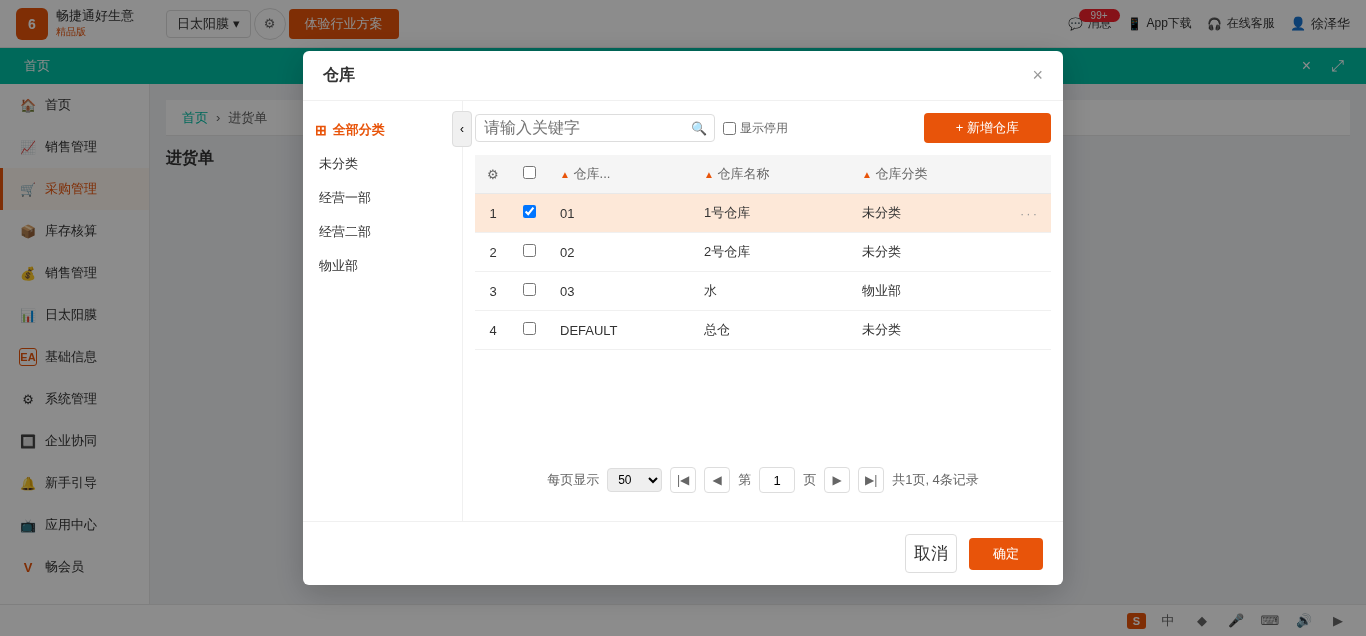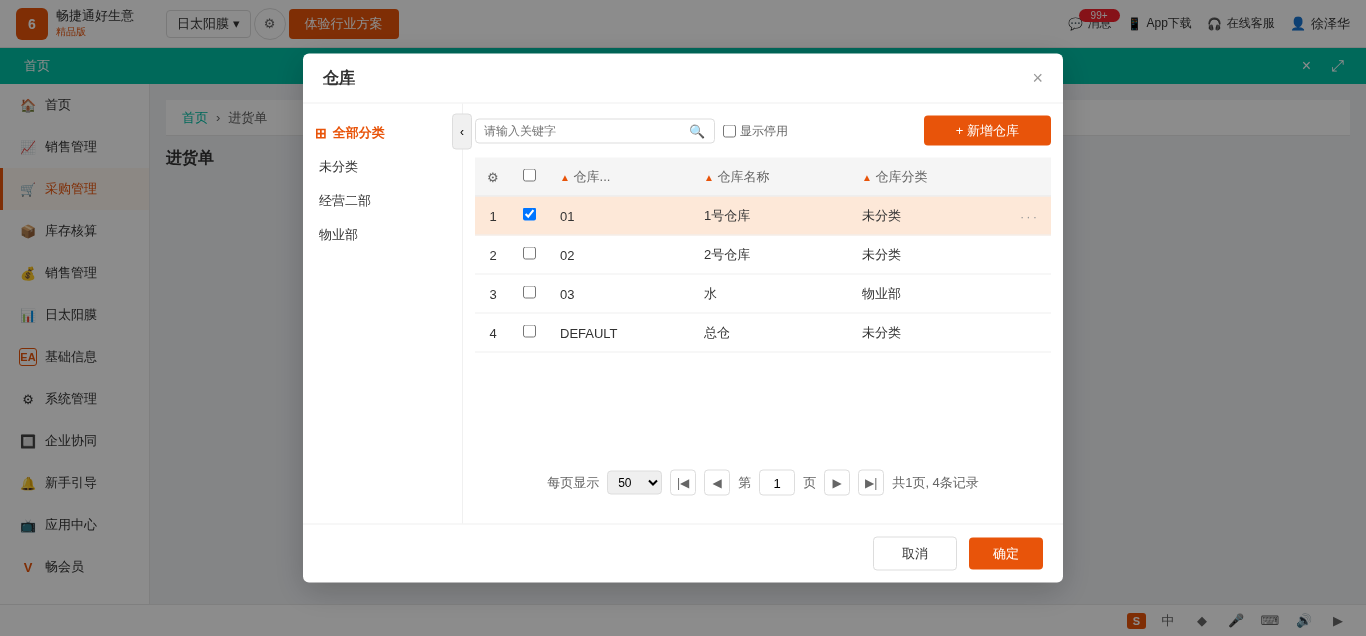--- a/index.html
+++ b/index.html
@@ -96,21 +96,21 @@
       top: 50%; left: 50%;
       transform: translate(-50%, -50%);
       width: 760px; background: white;
       border-radius: 6px; z-index: 101;
       box-shadow: 0 8px 32px rgba(0,0,0,0.2);
     }
     .modal-header {
       display: flex; align-items: center; justify-content: space-between;
       padding: 14px 20px; border-bottom: 1px solid #f0f0f0;
     }
-    .modal-title { font-size: 16px; font-weight: 600; color: #333; text-decoration: underline; }
+    .modal-title { font-size: 16px; font-weight: 600; color: #333; }
     .modal-close { cursor: pointer; color: #999; font-size: 18px; }
     .modal-body { display: flex; min-height: 420px; }
 
     
     .category-panel {
       width: 160px; border-right: 1px solid #f0f0f0; padding: 12px 0;
       position: relative;
     }
     .category-header {
       display: flex; align-items: center; gap: 6px;
@@ -132,21 +132,21 @@
     .table-panel { flex: 1; padding: 12px; display: flex; flex-direction: column; }
     .table-toolbar {
       display: flex; align-items: center; gap: 8px; margin-bottom: 12px;
     }
     .search-input-wrap {
       display: flex; align-items: center;
       border: 1px solid #ddd; border-radius: 4px;
       padding: 4px 8px; flex: 1; max-width: 240px;
     }
     .search-input-wrap input {
-      border: none; outline: none; font-size: 12px; flex: 1; color: #999;
+      border: none; outline: none; font-size: 16px; flex: 1; color: #999;
     }
     .search-icon { color: #999; cursor: pointer; }
     .show-disabled { display: flex; align-items: center; gap: 4px; font-size: 12px; color: #666; }
     .add-btn {
       background: #e8540a; color: white; border: none;
       padding: 6px 32px; border-radius: 4px; cursor: pointer; font-size: 13px;
       margin-left: auto; white-space: nowrap;
     }
 
     
@@ -182,22 +182,22 @@
       width: 36px; height: 26px; border: 1px solid #ddd; border-radius: 4px;
       text-align: center; font-size: 13px; outline: none;
     }
 
     
     .modal-footer {
       display: flex; align-items: center; justify-content: flex-end;
       gap: 12px; padding: 12px 20px; border-top: 1px solid #f0f0f0;
     }
     .cancel-btn {
-      padding: 7px 28px; border: 1px solid #ddd; background: white;
-      border-radius: 4px; cursor: pointer; font-size: 13px; color: #333;
+      padding: 7px 8px; border: 1px solid #ddd; background: white;
+      border-radius: 4px; cursor: pointer; font-size: 17px; color: #333;
     }
     .confirm-btn {
       padding: 7px 24px; background: #e8540a; color: white;
       border: none; border-radius: 4px; cursor: pointer; font-size: 13px;
     }
 
     
     .action-dots { color: #999; cursor: pointer; letter-spacing: 2px; }
 
     
@@ -342,20 +342,21 @@
   </div>
   <div class="modal-body">
 
     <div class="category-panel">
       <div class="category-header">
         <span style="font-size:14px;">⊞</span>
         <span>全部分类</span>
       </div>
       <div class="collapse-btn">‹</div>
       <div class="category-item">未分类</div>
+      <div class="category-item">经营一部</div>
       <div class="category-item">经营二部</div>
       <div class="category-item">物业部</div>
     </div>
 
     <div class="table-panel">
       <div class="table-toolbar">
         <div class="search-input-wrap">
           <input type="text" placeholder="请输入关键字" style="">
           <span class="search-icon">🔍</span>
         </div>

